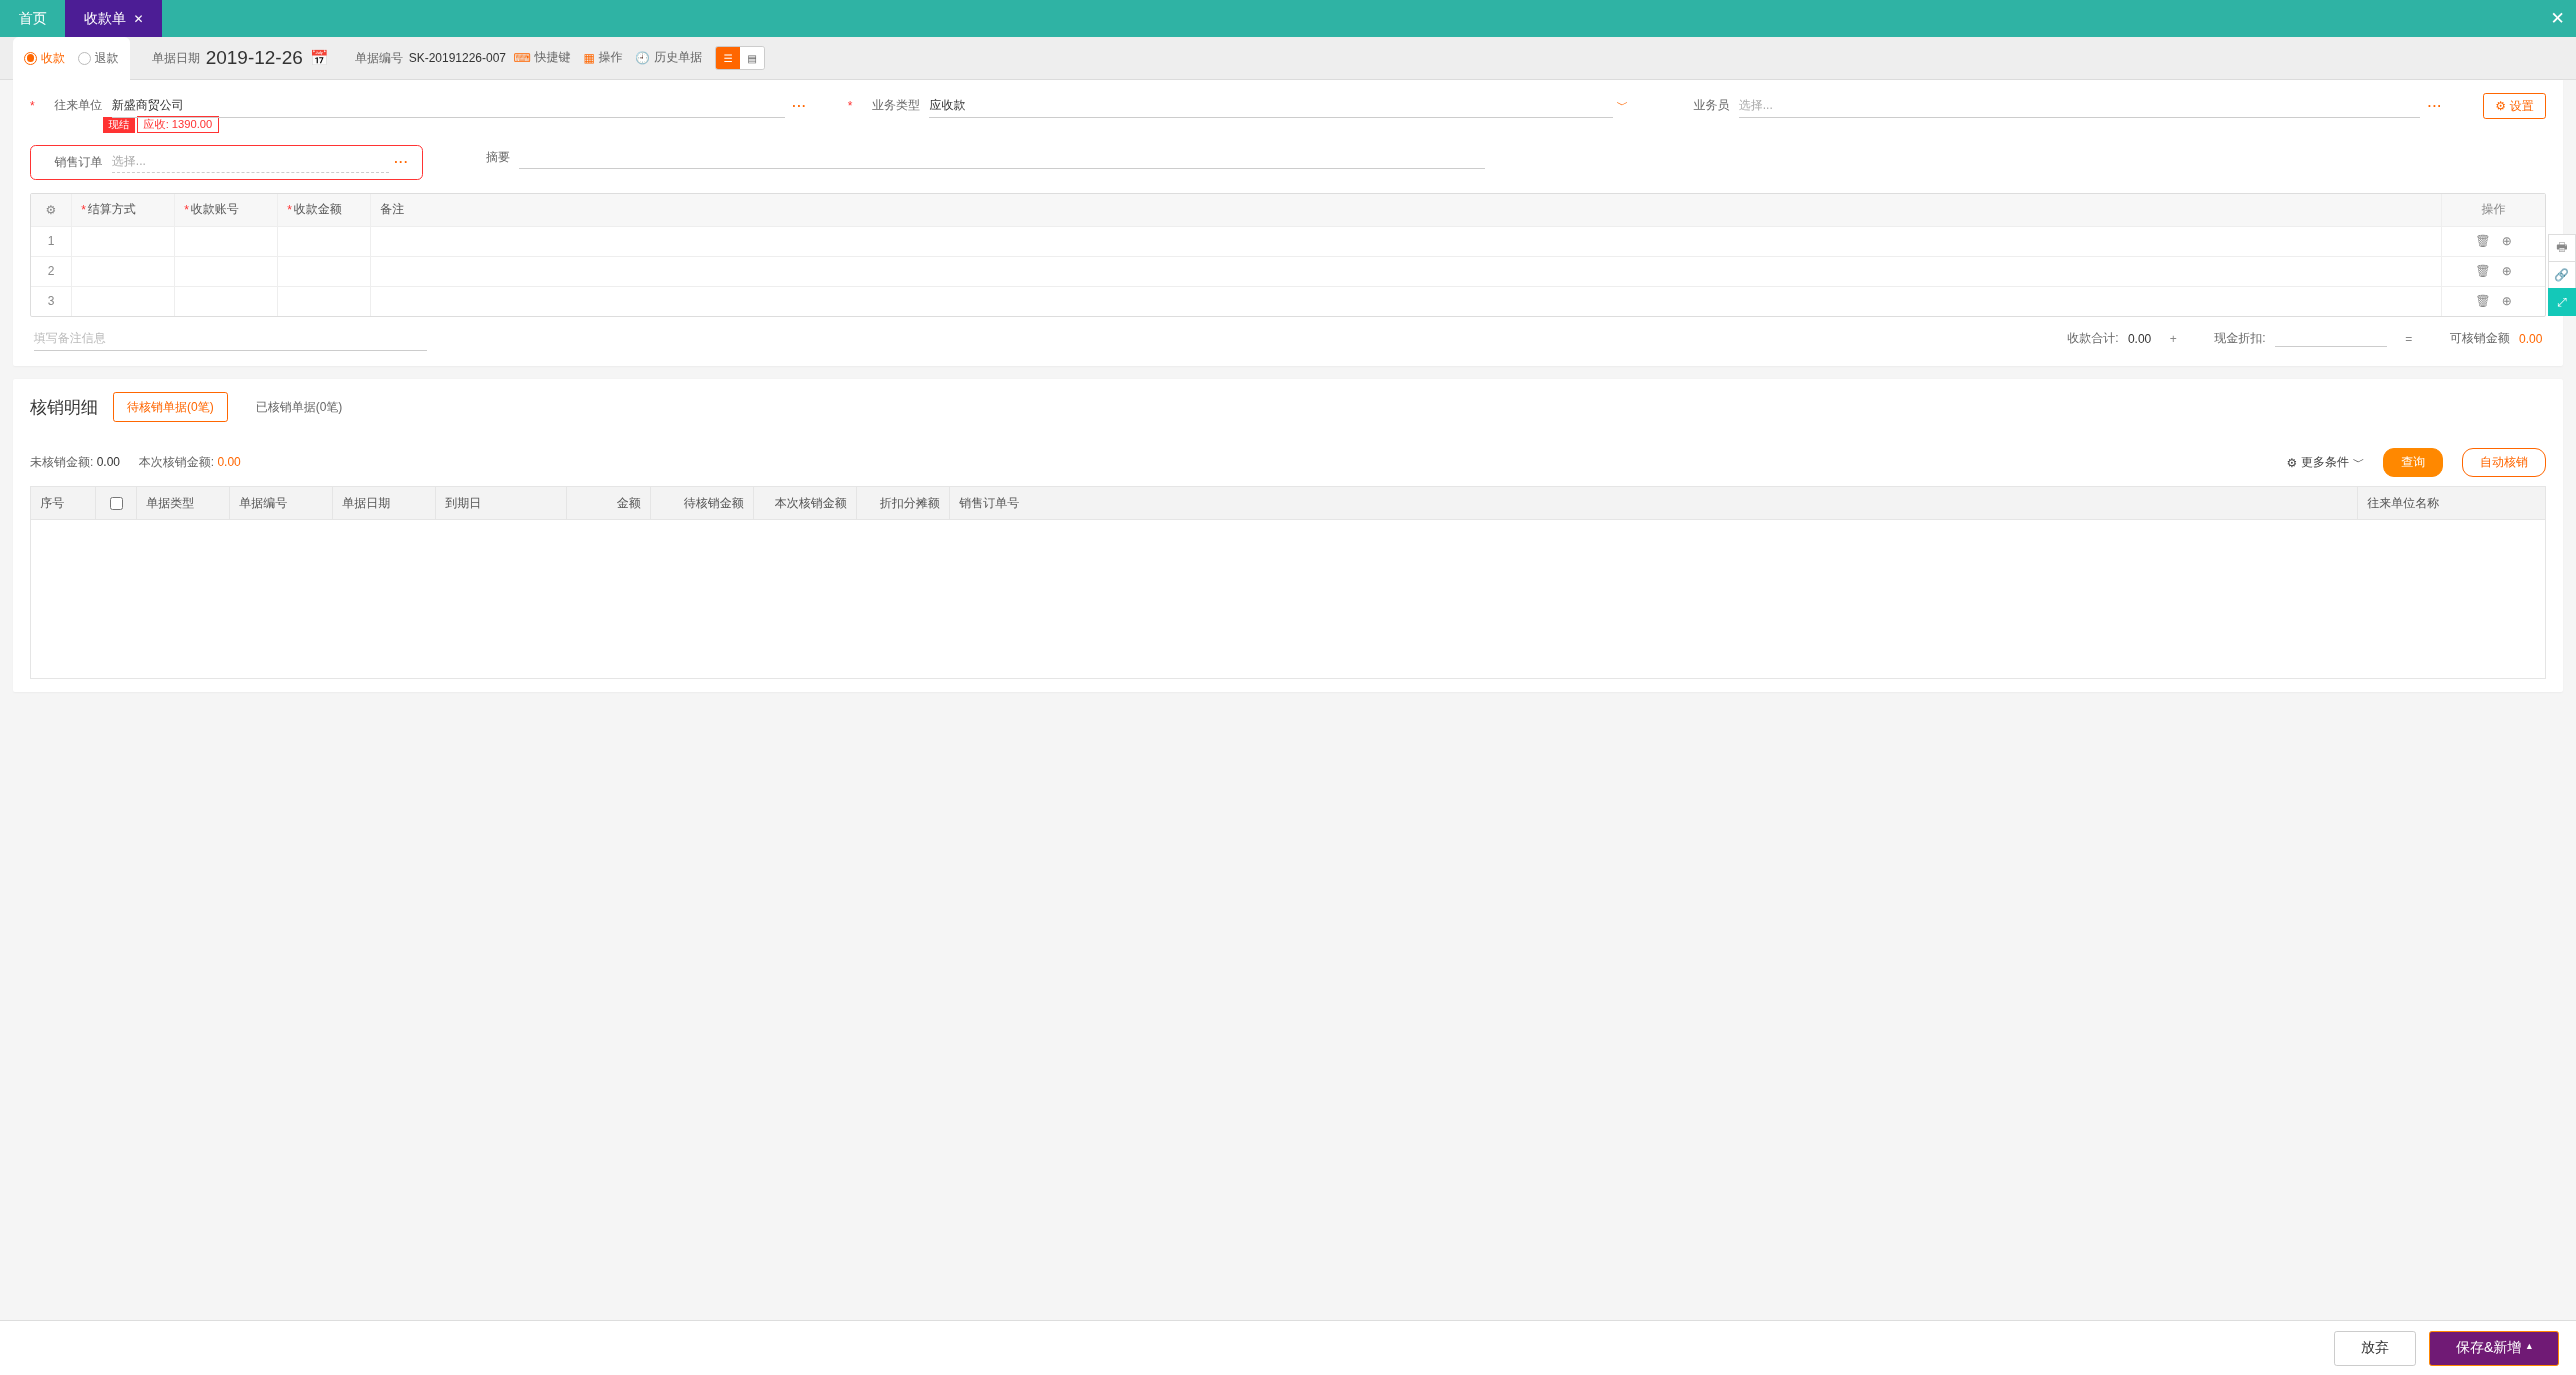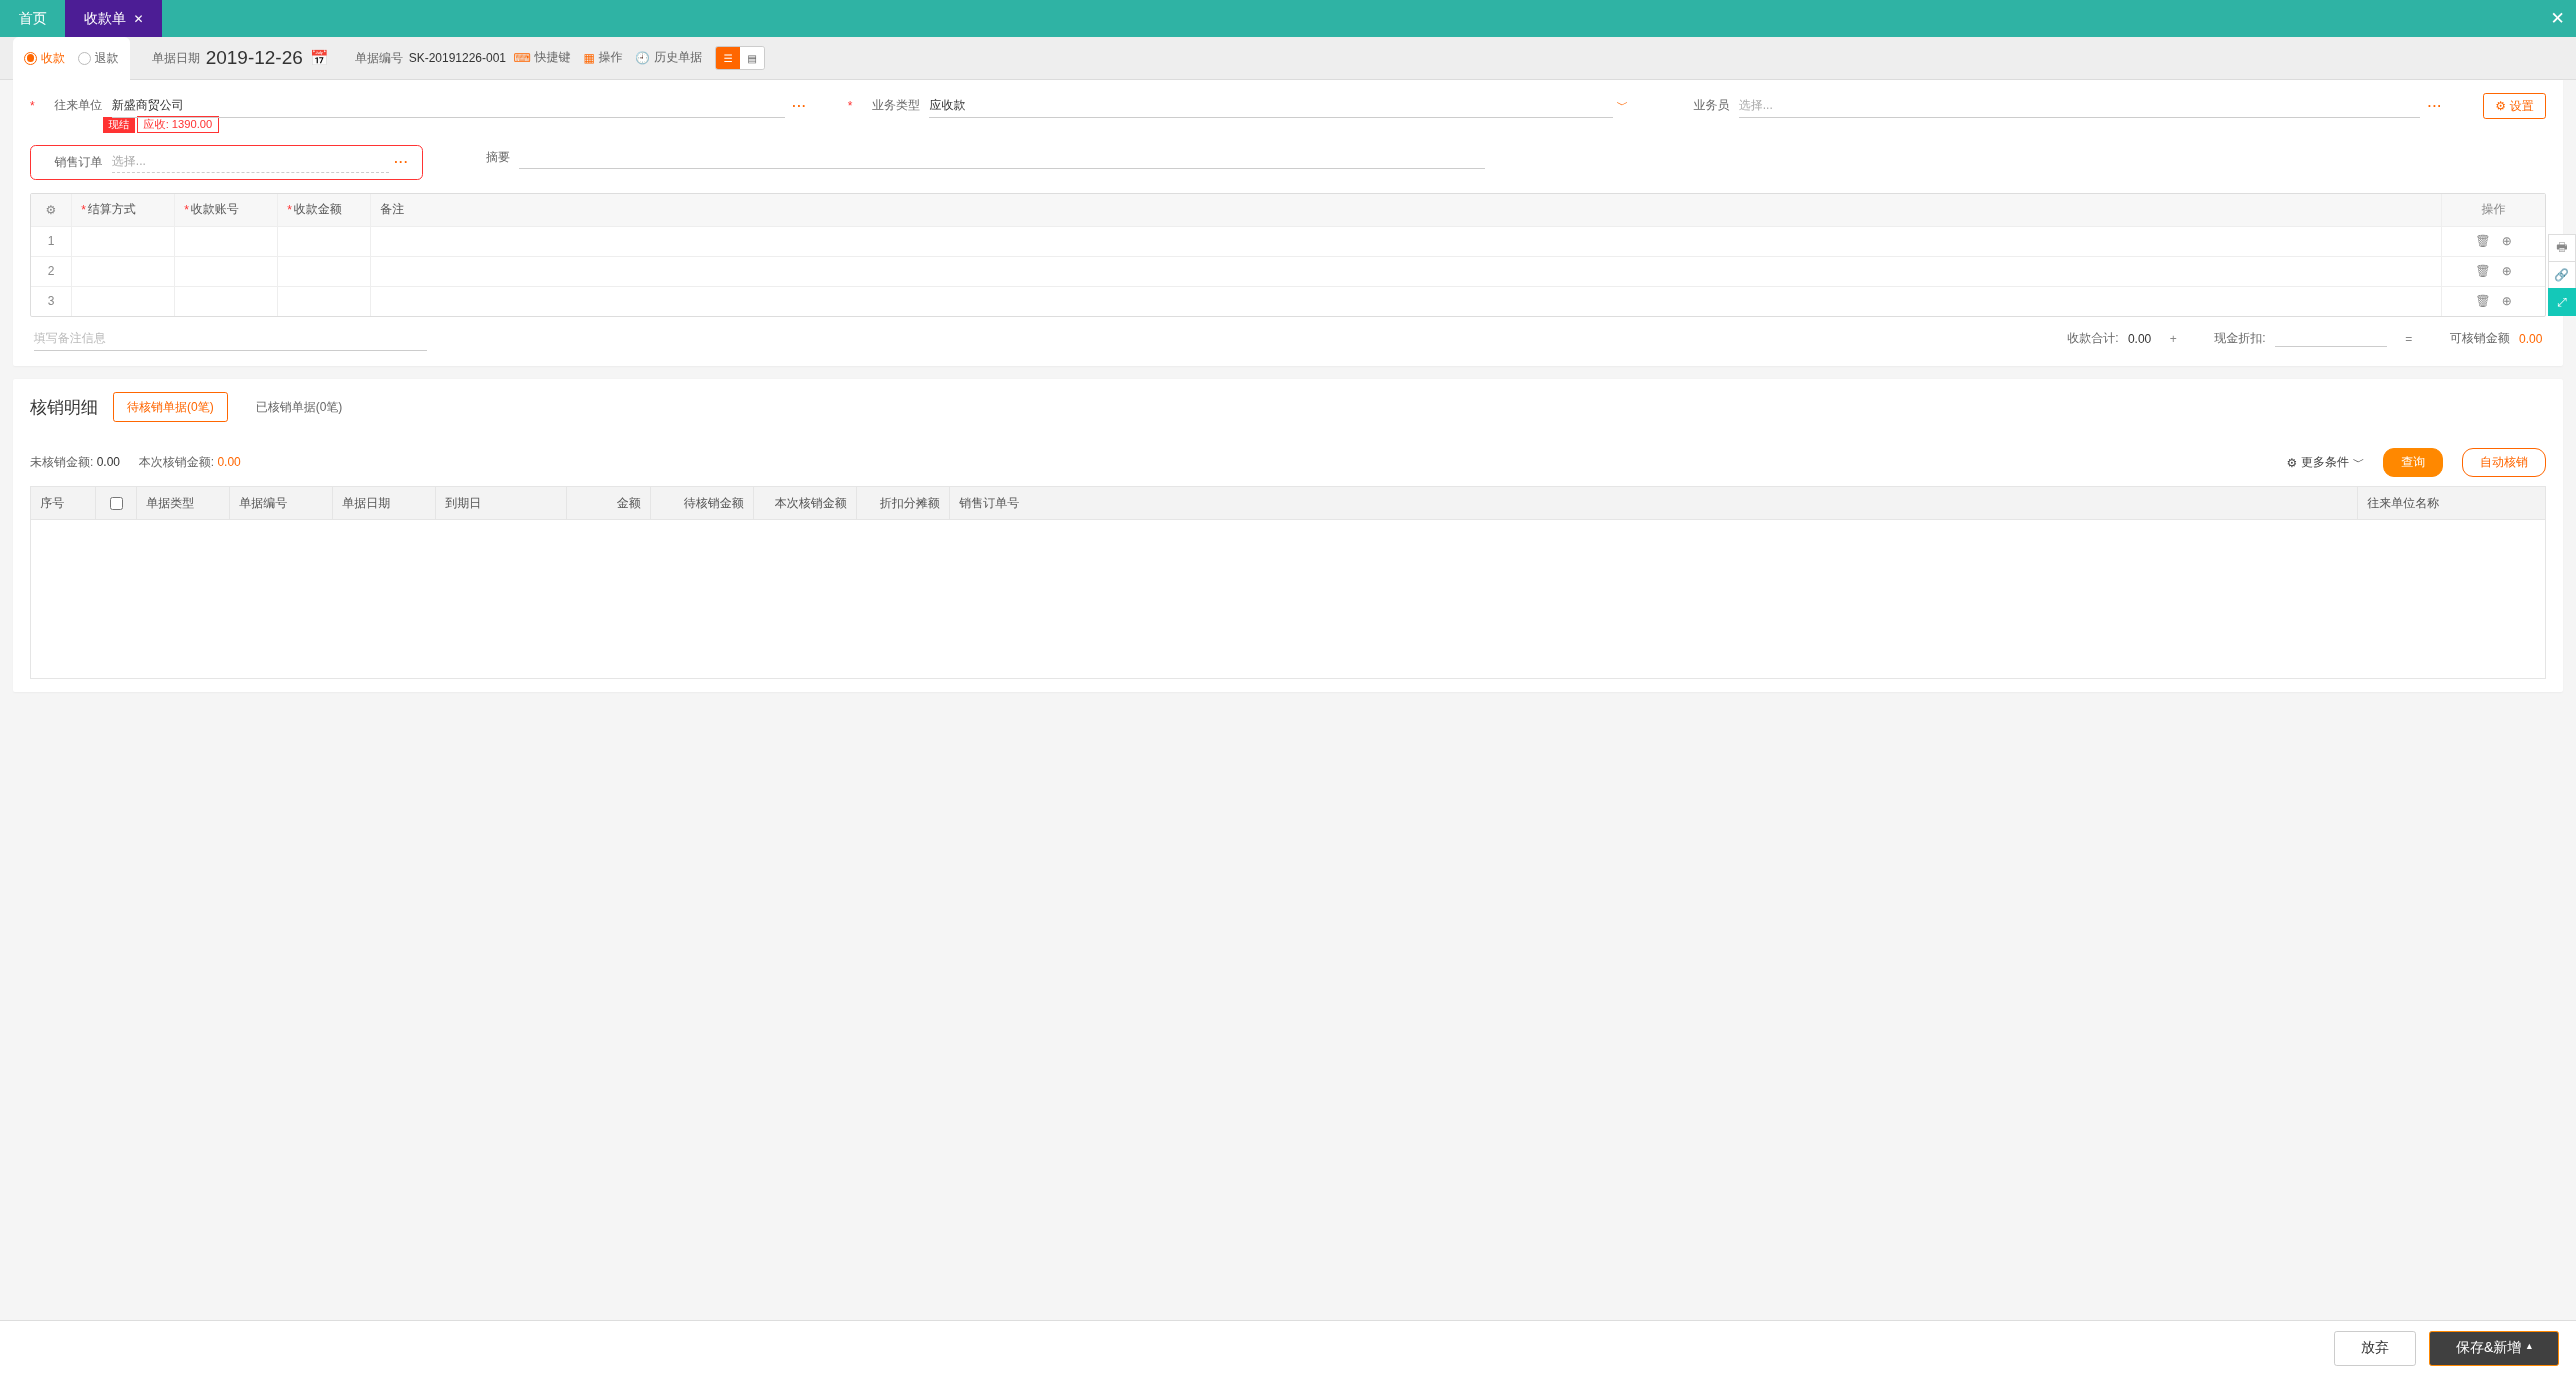--- a/index.html
+++ b/index.html
@@ -105,21 +105,21 @@
 .h-pend { width: 103px; text-align: right; }
 .h-cur { width: 103px; text-align: right; }
 .h-disc { width: 93px; text-align: right; }
 .h-so { flex: 1; }
 .h-cust { width: 187px; }
 .tbl2-body { height: 159px; background: #fff; border: 0.9px solid #e5e5e5; border-top: none; }
 
 .footer { position: fixed; bottom: 0; left: 0; right: 0; background: #fff; border-top: 0.9px solid #ddd; padding: 9.3px 17px; display: flex; justify-content: flex-end; gap: 13px; }
 .footer .btn-big { padding: 7.5px 26px; border-radius: 2.8px; font-size: 14px; cursor: pointer; }
 .footer .btn-big.ghost { border: 0.9px solid #ccc; background: #fff; color: #333; }
-.footer .btn-big.primary { background: #404040; color: #fff; border: 0.9px solid #f80; display: inline-flex; gap: 5.6px; }
+.footer .btn-big.primary { background: #701a75; color: #fff; border: 0.9px solid #f80; display: inline-flex; gap: 5.6px; }
 .footer .btn-big.primary .caret { font-size: 10.3px; }
 
 .side-tools { position: fixed; right: 0; top: 234px; display: flex; flex-direction: column; }
 .side-tools .sq { width: 28px; height: 28px; display: flex; align-items: center; justify-content: center; background: #fff; border: 0.9px solid #ddd; margin-bottom: -0.9px; color: #888; cursor: pointer; }
 .side-tools .sq.on { background: #14c8b8; color: #fff; border-color: #14c8b8; }
 
 input[type=checkbox] { width: 13px; height: 13px; }
 .underline-input { border: none; border-bottom: 0.9px solid #ccc; outline: none; background: transparent; width: 112px; }
 </style>
 </head>
@@ -140,21 +140,21 @@
       </div>
     <div class="radio">
         <span class="dot"></span>
         <span>退款</span>
       </div>
   </div>
   <span class="lbl">单据日期</span>
   <span class="val">2019-12-26</span>
   <span class="cal-icon">📅</span>
   <span class="lbl">单据编号</span>
-  <span class="val" style="font-size:12px">SK-20191226-001</span>
+  <span class="val" style="font-size:12px">SK-20191226-007</span>
   <div class="spacer"></div>
   <div class="right">
     <span class="tool">
         <span class="ico">⌨</span>
         <span>快捷键</span>
       </span>
     <span class="tool">
         <span class="ico">▦</span>
         <span>操作</span>
       </span>

